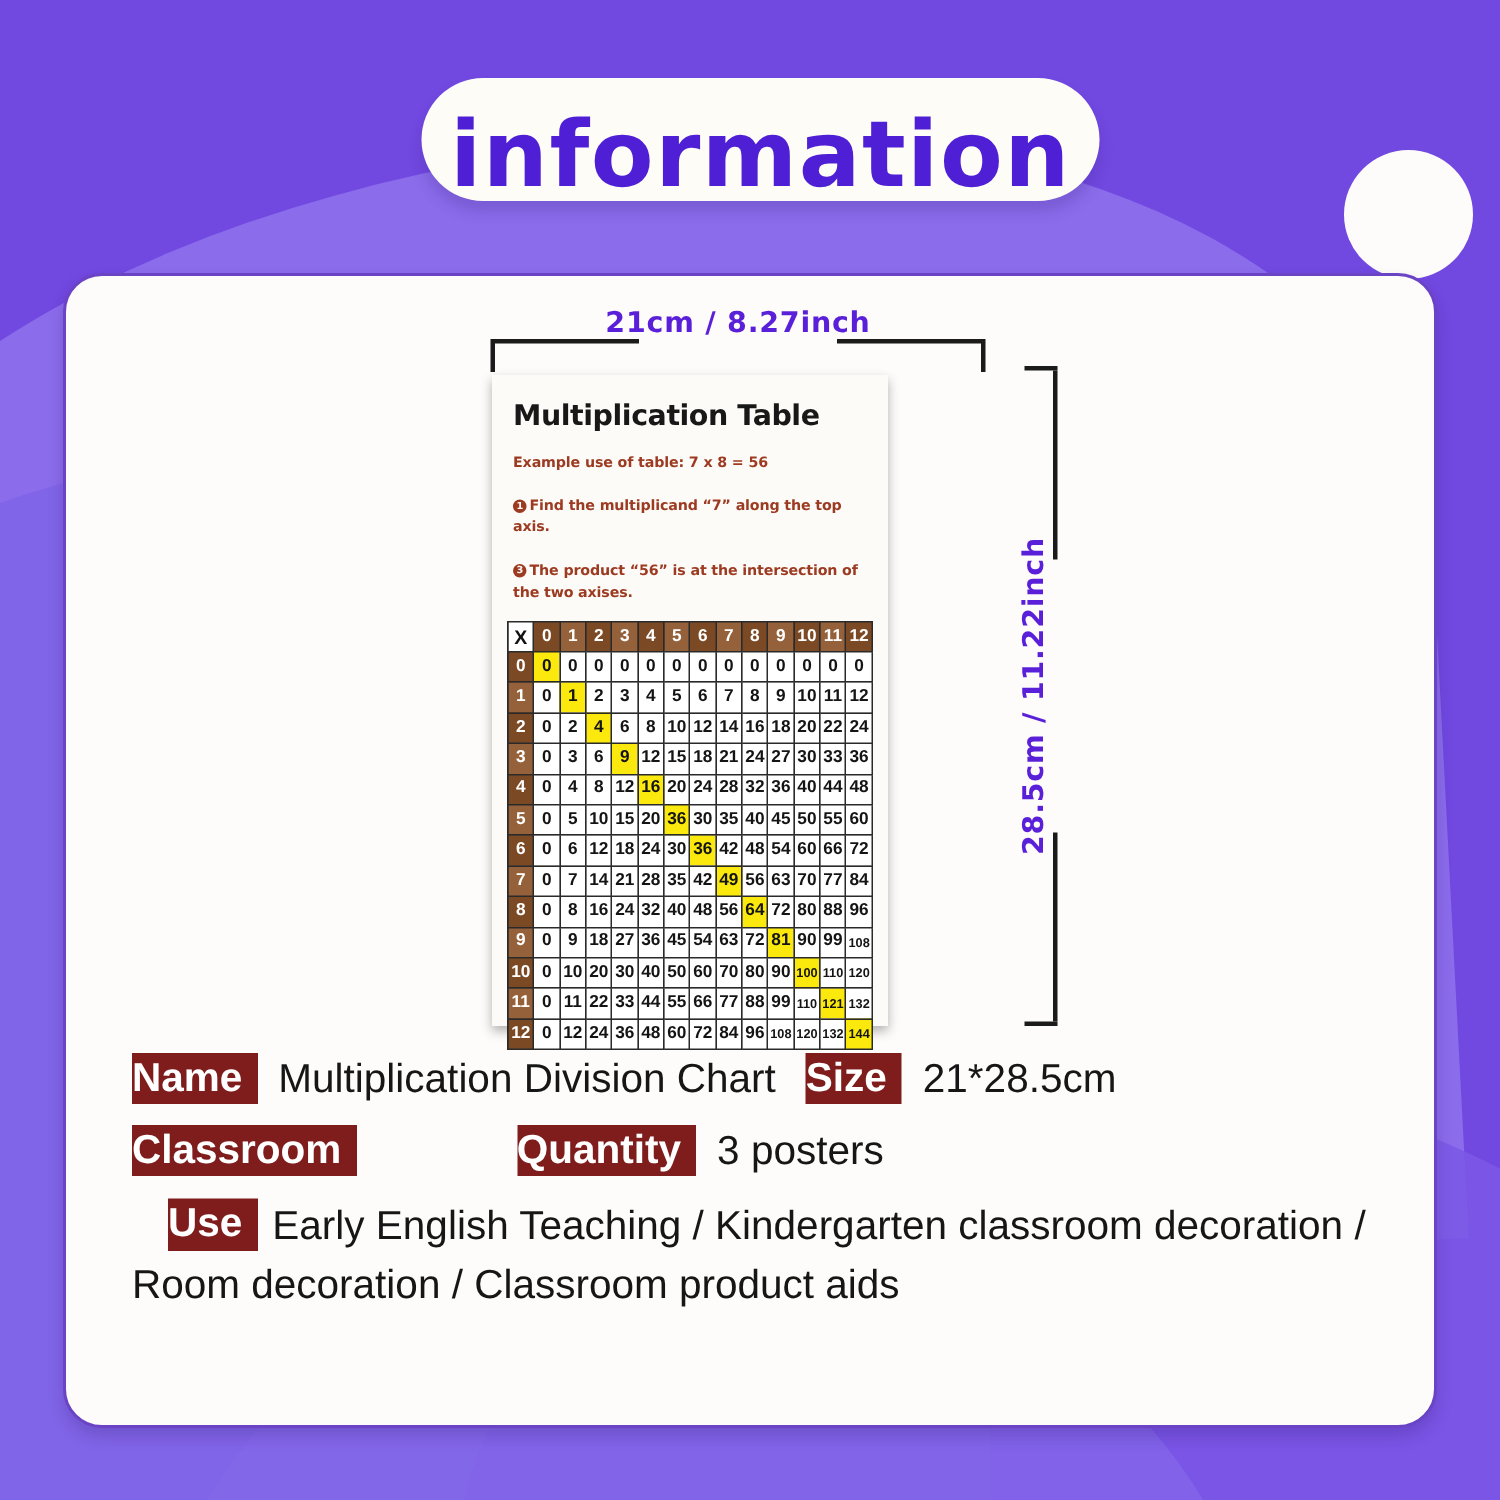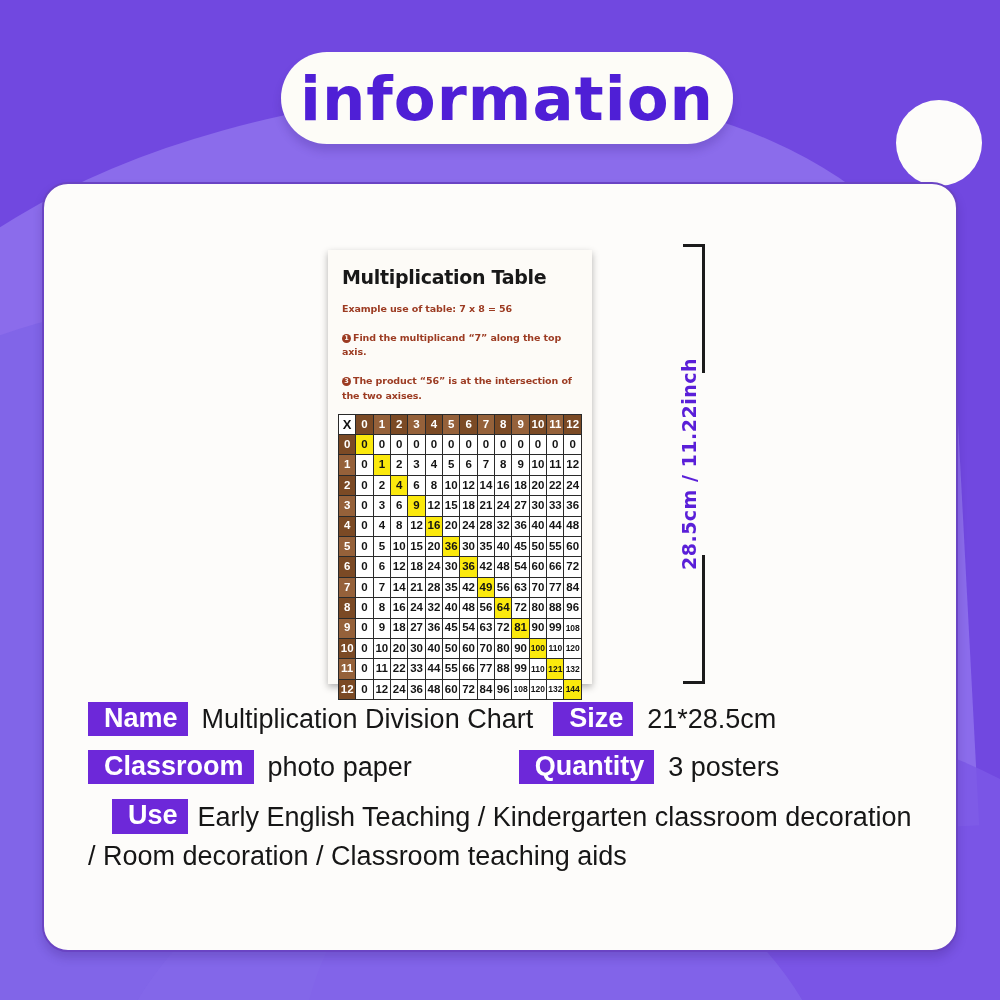--- a/index.html
+++ b/index.html
@@ -46,25 +46,25 @@
     position: absolute; right: 18px; top: 100px;
     width: 86px; height: 86px;
     background: #fdfcfa;
     border-radius: 50%;
   }
 
   
   .title-pill {
     position: absolute;
     left: 281px; top: 52px;
-    width: 452px; height: 92px;
+    width: 452px; height: 82px;
     background: #fdfcf7;
     border-radius: 48px;
     box-shadow: 0 7px 9px rgba(60,30,130,.22);
-    display: flex; align-items: center; justify-content: center;
+    display: flex; align-items: flex-end; justify-content: center;
   }
   .title-pill span {
     font-family: "DejaVu Sans", sans-serif;
     font-size: 61px;
     font-weight: 700;
     color: #4f1fd6;
     letter-spacing: 1px;
     line-height: 1;
   }
 
@@ -217,26 +217,26 @@
     position: absolute;
     left: 0; right: 0; top: 518px;
     padding: 0 44px;
   }
   .info-row {
     display: flex;
     align-items: center;
     margin-bottom: 14px;
   }
   .tag {
-    background: #6d28d9;
+    background: #7f1d1d;
     color: #ffffff;
     font-family: "Liberation Sans", sans-serif;
     font-size: 27px;
     font-weight: 700;
-    padding: 1px 10px 3px 16px;
+    padding: 1px 10px 3px 0;
     line-height: 1.12;
     white-space: nowrap;
   }
   .val {
     font-family: "Liberation Sans", sans-serif;
     font-size: 27px;
     color: #161616;
     margin-left: 14px;
     white-space: nowrap;
   }
@@ -259,20 +259,24 @@
   <div class="wave-c"></div>
   <div class="wave-d"></div>
   <div class="dot-circle"></div>
 
   <div class="title-pill">
     <span>information</span>
   </div>
 
   <div class="card">
 
+    <div class="dim-top">
+      <div class="label">21cm / 8.27inch</div>
+      <div class="bracket"></div>
+    </div>
 
     <div class="dim-right">
       <div class="bracket"></div>
       <div class="label">28.5cm / 11.22inch</div>
     </div>
 
     <div class="poster">
       <div class="poster-inner">
         <h2>Multiplication Table</h2>
         <div class="example-line">Example use of table:   7 x 8 = 56</div>
@@ -519,27 +523,26 @@
 
       <div class="info-row">
         <span class="tag">Name</span>
         <span class="val">Multiplication Division Chart</span>
         <span class="tag" style="margin-left:20px;">Size</span>
         <span class="val">21*28.5cm</span>
       </div>
 
       <div class="info-row">
         <span class="tag">Classroom</span>
-        <span class="val">photo paper</span>
         <span class="tag" style="margin-left:107px;">Quantity</span>
         <span class="val">3 posters</span>
       </div>
 
       <div class="info-row use-row">
         <div class="use-text">
-          <span class="tag">Use</span><span>Early English Teaching / Kindergarten classroom decoration / Room decoration / Classroom teaching aids</span>
+          <span class="tag">Use</span><span>Early English Teaching / Kindergarten classroom decoration / Room decoration / Classroom product aids</span>
         </div>
       </div>
 
     </div>
 
   </div>
 </div>
 
 </body></html>

